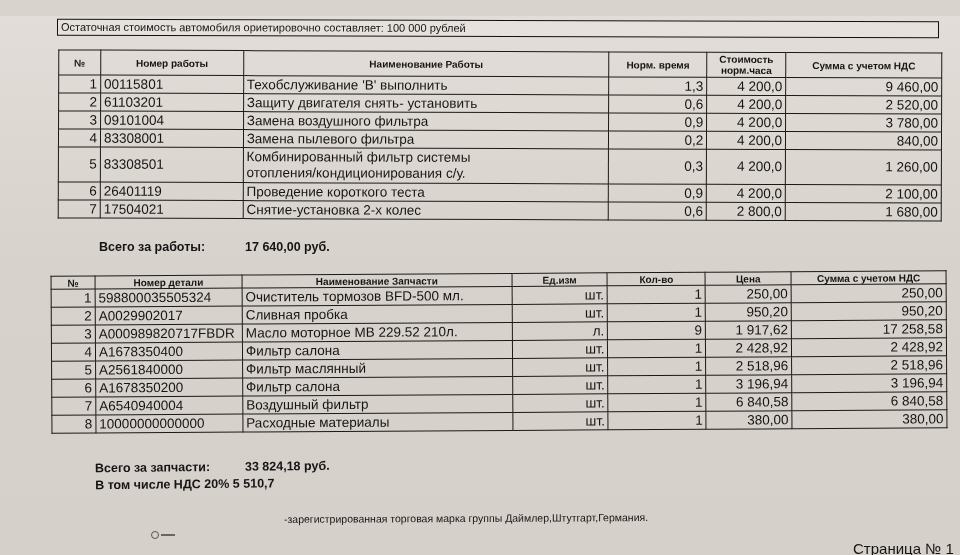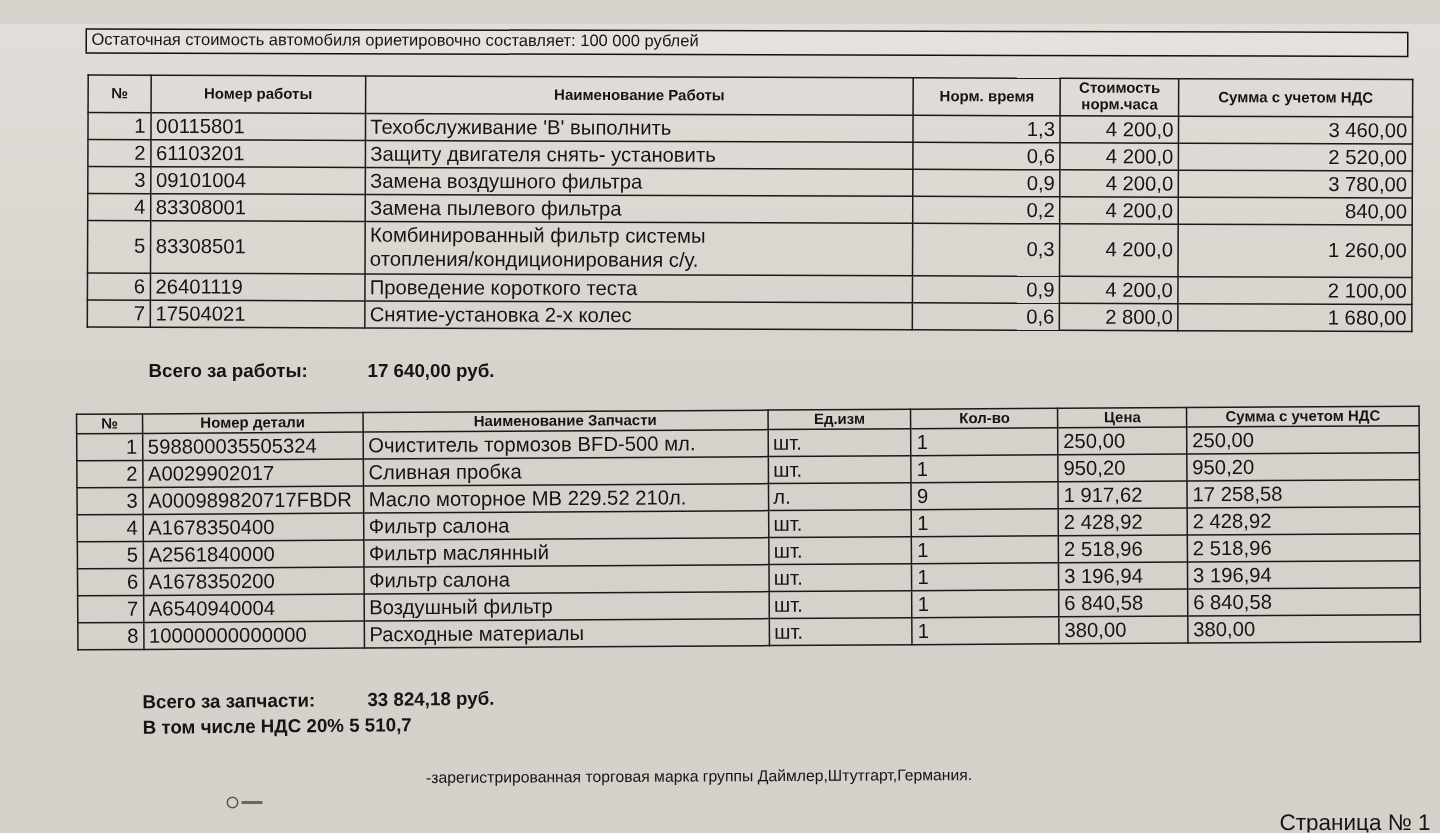--- a/index.html
+++ b/index.html
@@ -24,21 +24,21 @@
   table { border-collapse: collapse; position: absolute; }
   td, th { border: 1.5px solid #1a1a1a; padding: 0 3px; white-space: nowrap; overflow: hidden; }
   th { font-weight: bold; font-size: 10px; text-align: center; line-height: 11px; }
   .works { left: 58px; top: 35px; width: 884px; transform: rotate(0.2deg); }
   .works td { font-size: 13.5px; height: 17px; line-height: 16px; }
   .works th { height: 24px; }
   .parts { left: 51px; top: 257px; width: 896px; transform: rotate(-0.35deg); }
   .parts td { font-size: 13.5px; height: 17px; line-height: 16px; }
   .parts th { height: 12px; font-size: 10px; }
   .r { text-align: right; }
-  .c { text-align: left; }
+  .c { text-align: right; }
   .totals { position: absolute; font-weight: bold; font-size: 12.5px; line-height: 17px; }
   .totals .lbl { display: inline-block; }
   .trademark { position: absolute; left: 284px; top: 496px; font-size: 10.5px; transform: rotate(-0.3deg); }
   .logo { position: absolute; left: 151px; top: 515px; display: flex; align-items: center; gap: 2px; }
   .logo .circle { width: 6px; height: 6px; border: 1px solid #555; border-radius: 50%; }
   .logo .line { width: 14px; height: 2px; background: #666; }
   .pageno { position: absolute; left: 853px; top: 524px; font-size: 15px; font-weight: normal; }
 </style>
 </head>
 <body>
@@ -66,21 +66,21 @@
         <th>Сумма с учетом НДС</th>
       </tr>
     </thead>
     <tbody>
       <tr>
         <td class="r">1</td>
         <td>00115801</td>
         <td>Техобслуживание 'B' выполнить</td>
         <td class="r">1,3</td>
         <td class="r">4 200,0</td>
-        <td class="r">3 460,00</td>
+        <td class="r">9 460,00</td>
       </tr>
       <tr>
         <td class="r">2</td>
         <td>61103201</td>
         <td>Защиту двигателя снять- установить</td>
         <td class="r">0,6</td>
         <td class="r">4 200,0</td>
         <td class="r">2 520,00</td>
       </tr>
       <tr>

